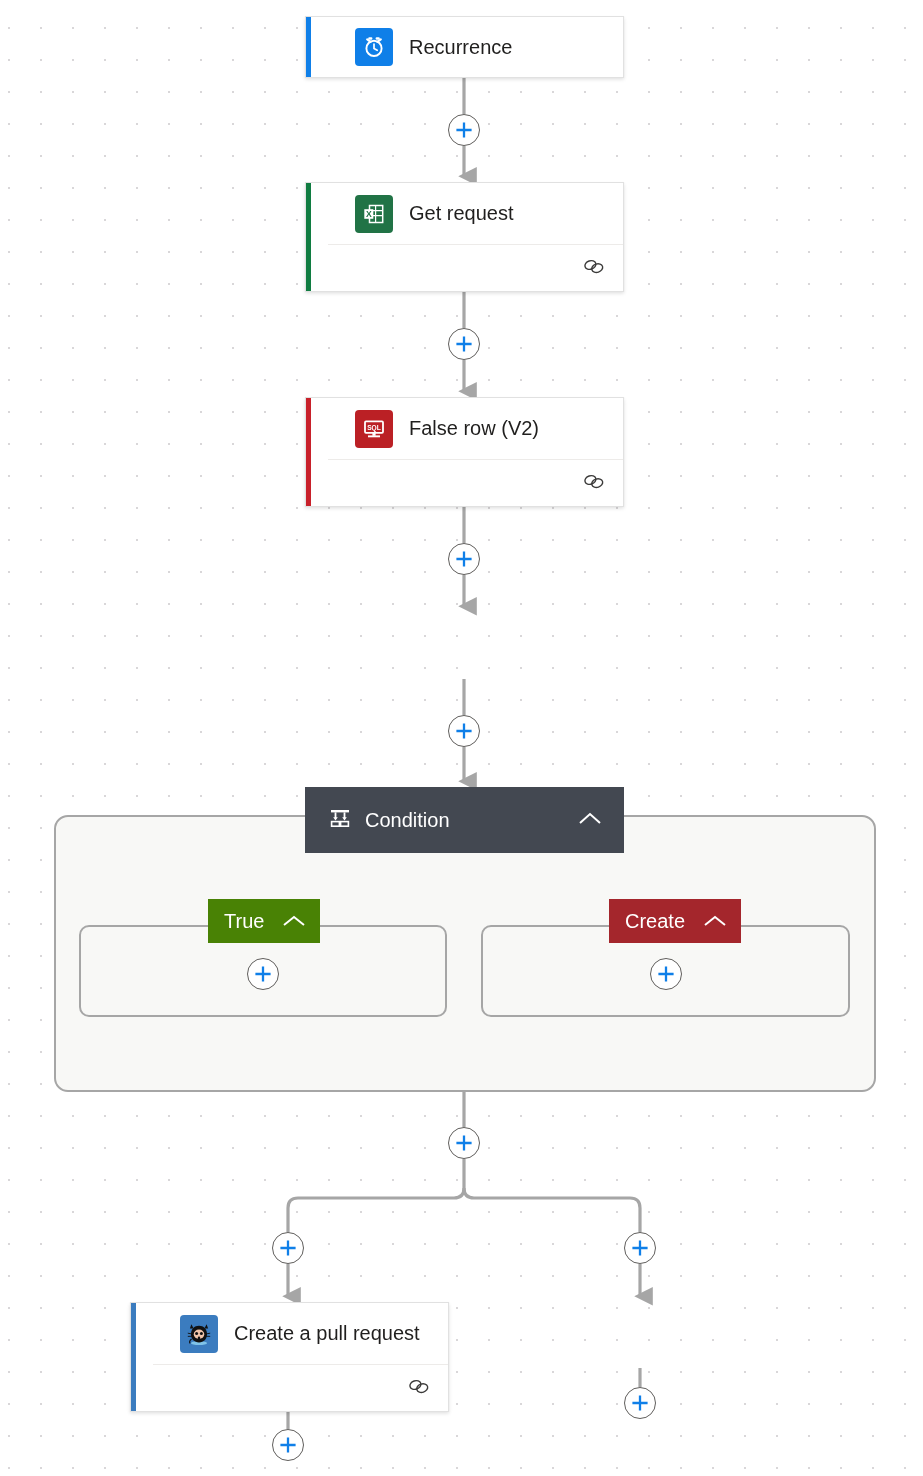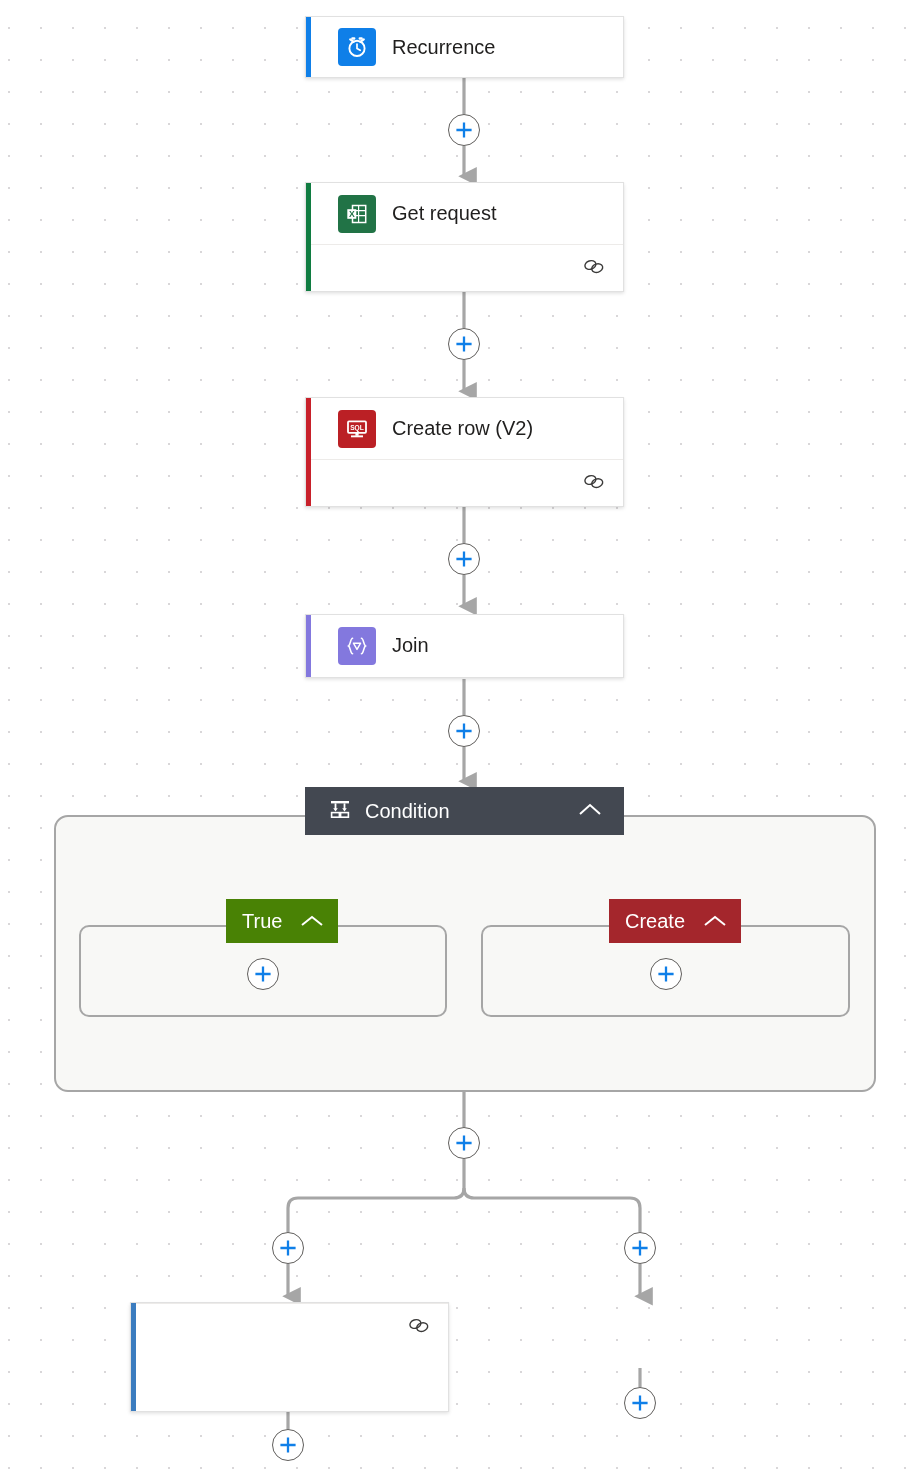--- a/index.html
+++ b/index.html
@@ -30,20 +30,21 @@
 
   
   .card {
     position: absolute;
     background: #ffffff;
     border: 1px solid #e1e1e1;
     box-shadow: 0 1.6px 3.6px rgba(0,0,0,.13), 0 .3px .9px rgba(0,0,0,.10);
     display: flex;
     flex-direction: column;
     overflow: hidden;
+    padding-left: 17px;
   }
   .card .accent {
     position: absolute;
     left: 0; top: 0; bottom: 0;
     width: 5px;
   }
   .card.selected {
     border: 2px solid #0f7fe8;
   }
   .card .head {
@@ -91,40 +92,40 @@
     border: 2px solid #a6a6a6;
     border-radius: 10px;
     background: transparent;
   }
   .scope-header {
     position: absolute;
     background: #434851;
     display: flex;
     align-items: center;
     padding: 0 22px 0 24px;
-    height: 48px;
+    height: 66px;
   }
   .scope-header .sname {
     color: #ffffff;
     font-size: 20px;
     margin-left: 14px;
     white-space: nowrap;
   }
   .scope-header .chev { margin-left: auto; padding-left: 24px; }
 
   .branch-label {
     position: absolute;
     height: 44px;
     display: flex;
     align-items: center;
     padding: 0 14px 0 16px;
     color: #ffffff;
     font-size: 20px;
   }
-  .branch-label.true { background: #498205; margin-left: 18px; }
+  .branch-label.true { background: #498205; }
   .branch-label.false { background: #a4262c; }
   .branch-label .chev { margin-left: 18px; }
 
   
   .plus {
     position: absolute;
     width: 32px; height: 32px;
     border-radius: 50%;
     background: #ffffff;
     border: 1.4px solid #605e5c;
@@ -263,48 +264,54 @@
     <span class="accent" style="background:#c8202a;"></span>
     <div class="head">
       <span class="ic" style="background:#bb2025;">
         <svg width="26" height="26" viewBox="0 0 26 26">
           <rect x="4" y="5.4" width="18" height="11.4" rx="1" fill="none" stroke="#ffffff" stroke-width="1.8"></rect>
           <rect x="11.4" y="16.8" width="3.2" height="3" fill="#ffffff"></rect>
           <rect x="7" y="19.4" width="12" height="1.9" fill="#ffffff"></rect>
           <text x="13" y="13.9" font-family="'Liberation Sans',sans-serif" font-size="6.6" font-weight="bold" fill="#ffffff" text-anchor="middle">SQL</text>
         </svg>
       </span>
-      <span class="title">Create row (V2)</span>
+      <span class="title">False row (V2)</span>
     </div>
     <div class="foot">
       <span>
         <svg class="link-icon" width="24" height="17" viewBox="0 0 24 17">
           <ellipse cx="8.4" cy="7" rx="5.6" ry="4.2" fill="none" stroke="#3b3a39" stroke-width="1.4" transform="rotate(-18 8.4 7)"></ellipse>
           <ellipse cx="15.2" cy="10.1" rx="5.6" ry="4.2" fill="none" stroke="#3b3a39" stroke-width="1.4" transform="rotate(-18 15.2 10.1)"></ellipse>
         </svg>
       </span>
     </div>
   </div>
 
-  <div class="card" style="left:305px; top:614px; width:319px; height:64px;">
-    <span class="accent" style="background:#8378de;"></span>
-    <div class="head">
-      <span class="ic" style="background:#8378de;">
-        <svg width="26" height="26" viewBox="0 0 26 26">
-          <path d="M8.6,5.2 C6.4,5.2 6.4,12 4.6,13 C6.4,14 6.4,20.8 8.6,20.8" fill="none" stroke="#ffffff" stroke-width="1.5" stroke-linecap="round"></path>
-          <path d="M17.4,5.2 C19.6,5.2 19.6,12 21.4,13 C19.6,14 19.6,20.8 17.4,20.8" fill="none" stroke="#ffffff" stroke-width="1.5" stroke-linecap="round"></path>
-          <path d="M9.4,10.2 L16.6,10.2 L13,16.4 Z" fill="none" stroke="#ffffff" stroke-width="1.4" stroke-linejoin="round"></path>
-        </svg>
-      </span>
-      <span class="title">Join</span>
-    </div>
-  </div>
 
   <div class="card" style="left:130px; top:1302px; width:319px; height:110px;">
     <span class="accent" style="background:#3b7cbf;"></span>
+    <div class="head">
+      <span class="ic" style="background:#3b7cbf;">
+        <svg width="28" height="28" viewBox="0 0 28 28">
+          <ellipse cx="14" cy="23.2" rx="8" ry="1.9" fill="#7fc3e8"></ellipse>
+          <path d="M6.4,4.2 L8.6,8.4 L4.9,8.4 Z" fill="#111111"></path>
+          <path d="M21.6,4.2 L19.4,8.4 L23.1,8.4 Z" fill="#111111"></path>
+          <path d="M14,5.8 C18.6,5.8 22,9.2 22,14.2 C22,19 18.6,22.4 14,22.4
+                   C9.4,22.4 6,19 6,14.2 C6,9.2 9.4,5.8 14,5.8 Z" fill="#111111"></path>
+          <ellipse cx="14" cy="14.2" rx="5.3" ry="4.6" fill="#f0c3a8"></ellipse>
+          <circle cx="11.6" cy="13.4" r="1.5" fill="#111111"></circle>
+          <circle cx="16.4" cy="13.4" r="1.5" fill="#111111"></circle>
+          <rect x="12.9" y="16.4" width="2.2" height="5.4" rx="1" fill="#111111"></rect>
+          <path d="M2.8,13.2 L8.4,14.2 M2.8,16.4 L8.4,16.2
+                   M25.2,13.2 L19.6,14.2 M25.2,16.4 L19.6,16.2" stroke="#111111" stroke-width="0.9"></path>
+          <path d="M6.6,19 C4.4,20.4 4.2,22.4 5.2,23.4" fill="none" stroke="#111111" stroke-width="1.2"></path>
+        </svg>
+      </span>
+      <span class="title">Create a pull request</span>
+    </div>
     <div class="foot">
       <span>
         <svg class="link-icon" width="24" height="17" viewBox="0 0 24 17">
           <ellipse cx="8.4" cy="7" rx="5.6" ry="4.2" fill="none" stroke="#3b3a39" stroke-width="1.4" transform="rotate(-18 8.4 7)"></ellipse>
           <ellipse cx="15.2" cy="10.1" rx="5.6" ry="4.2" fill="none" stroke="#3b3a39" stroke-width="1.4" transform="rotate(-18 15.2 10.1)"></ellipse>
         </svg>
       </span>
     </div>
   </div>
 

